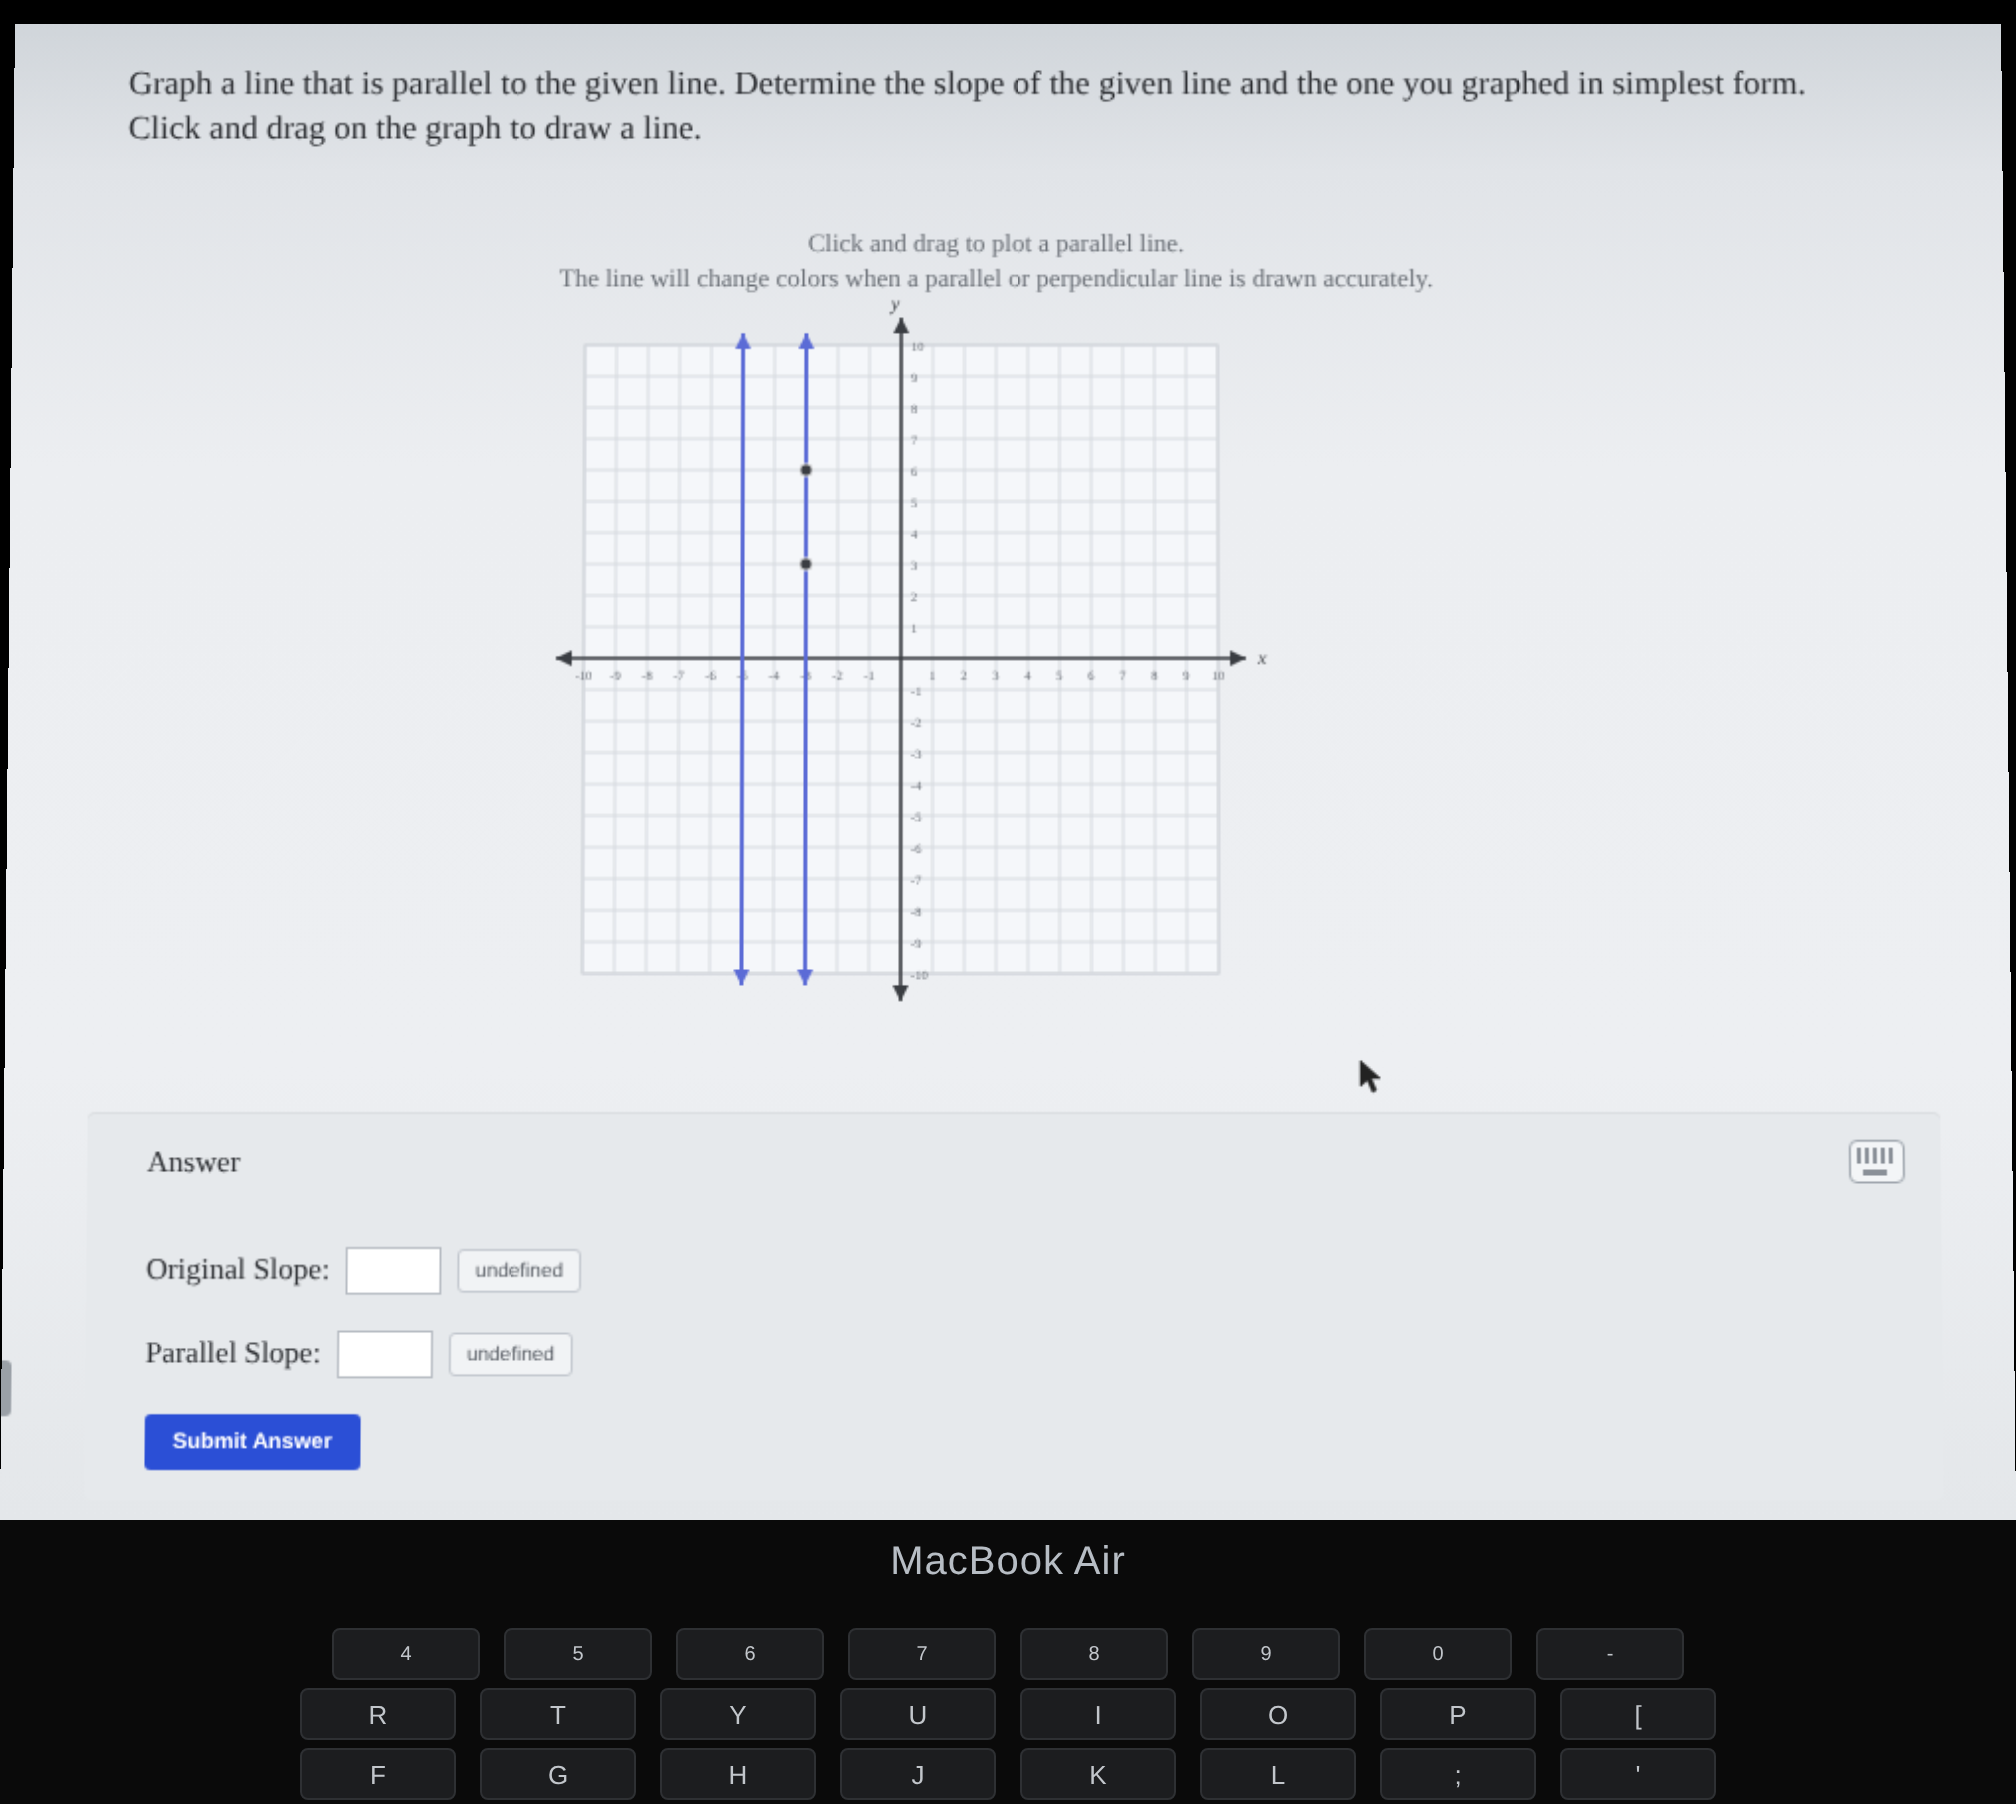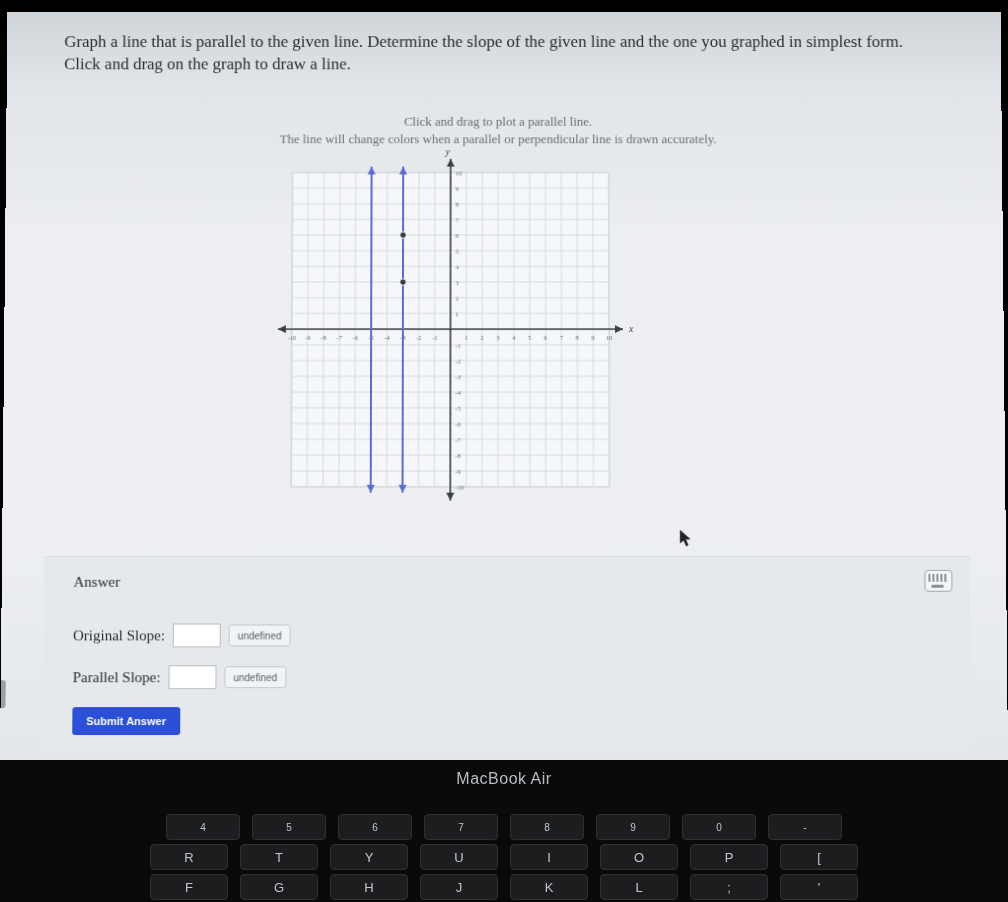--- a/index.html
+++ b/index.html
@@ -17,21 +17,21 @@
   .row{position:absolute;left:30px;display:flex;align-items:center;gap:8px;font-size:15px;color:#2a2c30}
   .row1{top:68px}
   .row2{top:110px}
   .slope-input{width:48px;height:24px;border:1px solid #b7bcc3;background:#fff;font-size:13px;padding:0 4px;box-sizing:border-box}
   .undef-btn{height:22px;padding:0 8px;font-size:10px;color:#5a5f66;background:#f1f3f5;border:1px solid #c3c8cf;border-radius:3px;cursor:pointer;font-family:Arial,sans-serif}
   .submit-btn{position:absolute;left:30px;top:152px;height:28px;padding:0 14px;background:#2b4fd6;color:#fff;border:none;border-radius:3px;font-size:11px;font-family:Arial,sans-serif;font-weight:bold;cursor:pointer}
   .cursor{position:absolute;left:680px;top:528px;width:14px;height:18px}
   
   .bezel{position:absolute;left:0;top:760px;width:1008px;height:142px;background:#0a0a0a}
   .hinge{position:absolute;left:0;top:760px;width:1008px;height:50px;background:linear-gradient(180deg,#2b2d30 0%,#1a1b1d 40%,#0d0d0e 100%)}
-  .mba{position:absolute;left:0;top:770px;width:1008px;text-align:center;color:#b7bdc4;font-family:"Helvetica Neue",Arial,sans-serif;font-size:16px;letter-spacing:.5px}
+  .mba{position:absolute;left:0;top:770px;width:1008px;text-align:center;color:#b7bdc4;font-family:"Helvetica Neue",Arial,sans-serif;font-size:20px;letter-spacing:.5px}
   .keys{position:absolute;left:0;top:814px;width:1008px;height:88px}
   .keyrow{position:absolute;width:100%;display:flex;justify-content:center;gap:12px}
   .keyrow.r0{top:0}
   .keyrow.r1{top:30px}
   .keyrow.r2{top:60px}
   .key{height:24px;border-radius:4px;background:#1c1d1f;border:1px solid #2e3033;color:#c2c6cb;font-family:Arial,sans-serif;font-size:11px;display:flex;align-items:center;justify-content:center}
   .key.num{width:72px;font-size:10px}
   .key.letter{width:76px;font-size:13px}
   svg{display:block}
   .sidetab{position:absolute;left:0;top:680px;width:5px;height:28px;background:#9aa0a7;border-radius:0 3px 3px 0}

